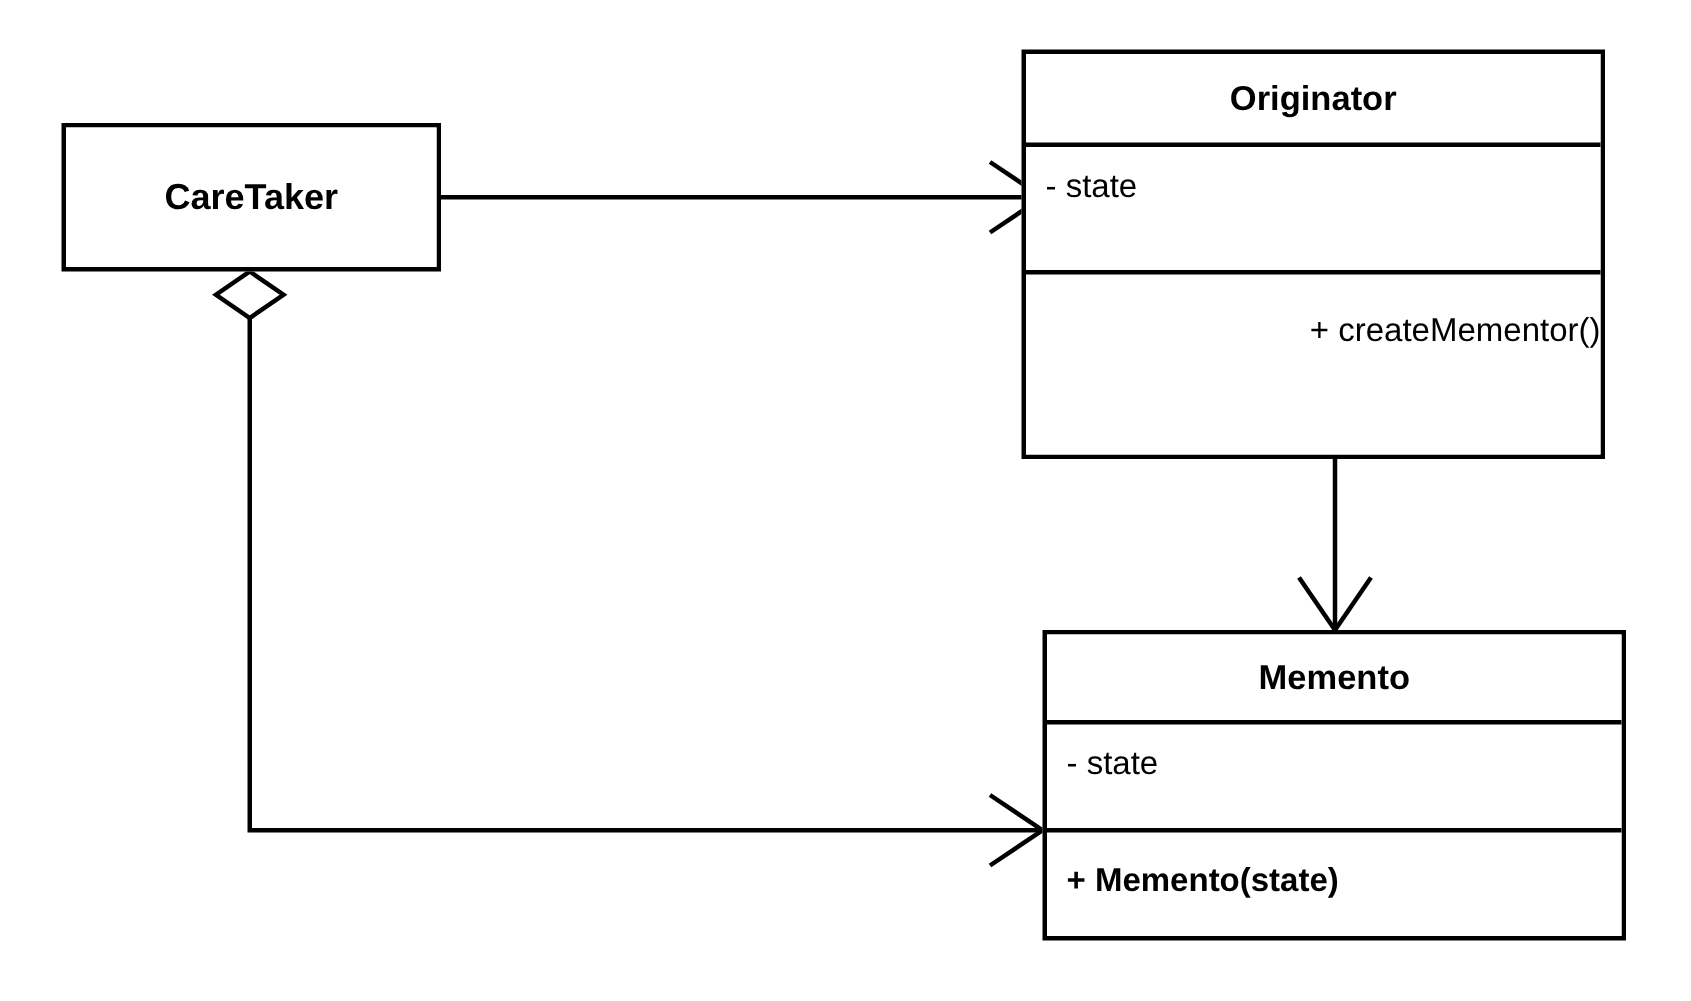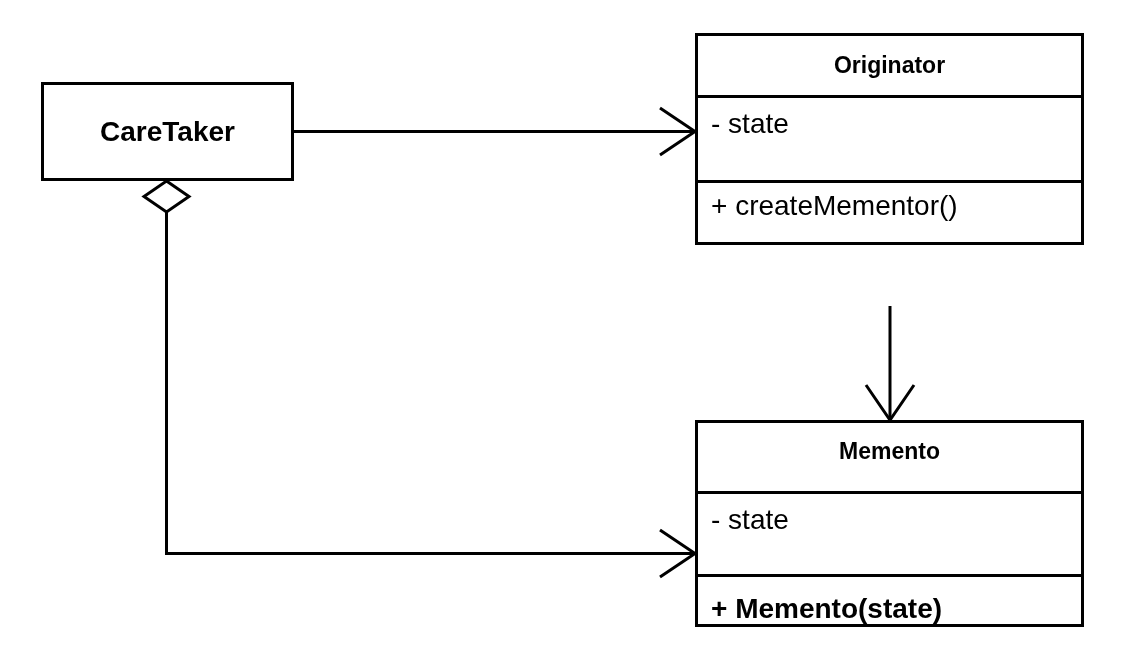--- a/index.html
+++ b/index.html
@@ -41,53 +41,52 @@
     justify-content: center;
     font-weight: bold;
     font-size: 23px;
     color: #000000;
     letter-spacing: 0px;
   }
   .member-list {
     padding: 11px 0 0 13px;
   }
   .member {
-    font-size: 28px;
+    font-size: 22px;
     line-height: 30px;
     color: #000000;
     white-space: nowrap;
   }
   
   #class-caretaker {
     left: 41px;
     top: 82px;
     width: 253px;
     height: 99px;
   }
   #class-caretaker .class-title {
     flex: 1 1 auto;
-    font-size: 28px;
+    font-size: 24px;
   }
   #class-originator {
-    left: 695px;
+    left: 681px;
     top: 33px;
     width: 389px;
-    height: 212px;
+    height: 273px;
   }
   #class-originator .c-title   { height: 59px; }
   #class-originator .c-attrs   { height: 85px; }
   #class-originator .c-methods { flex: 1 1 auto; }
-  #class-originator .c-methods .member-list { padding-top: 8px; }
+  #class-originator .c-methods .member-list { padding-top: 22px; text-align: right; }
 
   #class-memento {
     left: 695px;
     top: 420px;
     width: 389px;
     height: 207px;
-    gap: 11px;
   }
   #class-memento .c-title   { height: 57px; }
   #class-memento .c-attrs   { height: 72px; }
   #class-memento .c-methods { flex: 1 1 auto; font-weight: bold; }
   #class-memento .c-methods .member-list { padding-top: 17px; }
 
   
   #connectors {
     position: absolute;
     left: 0;

